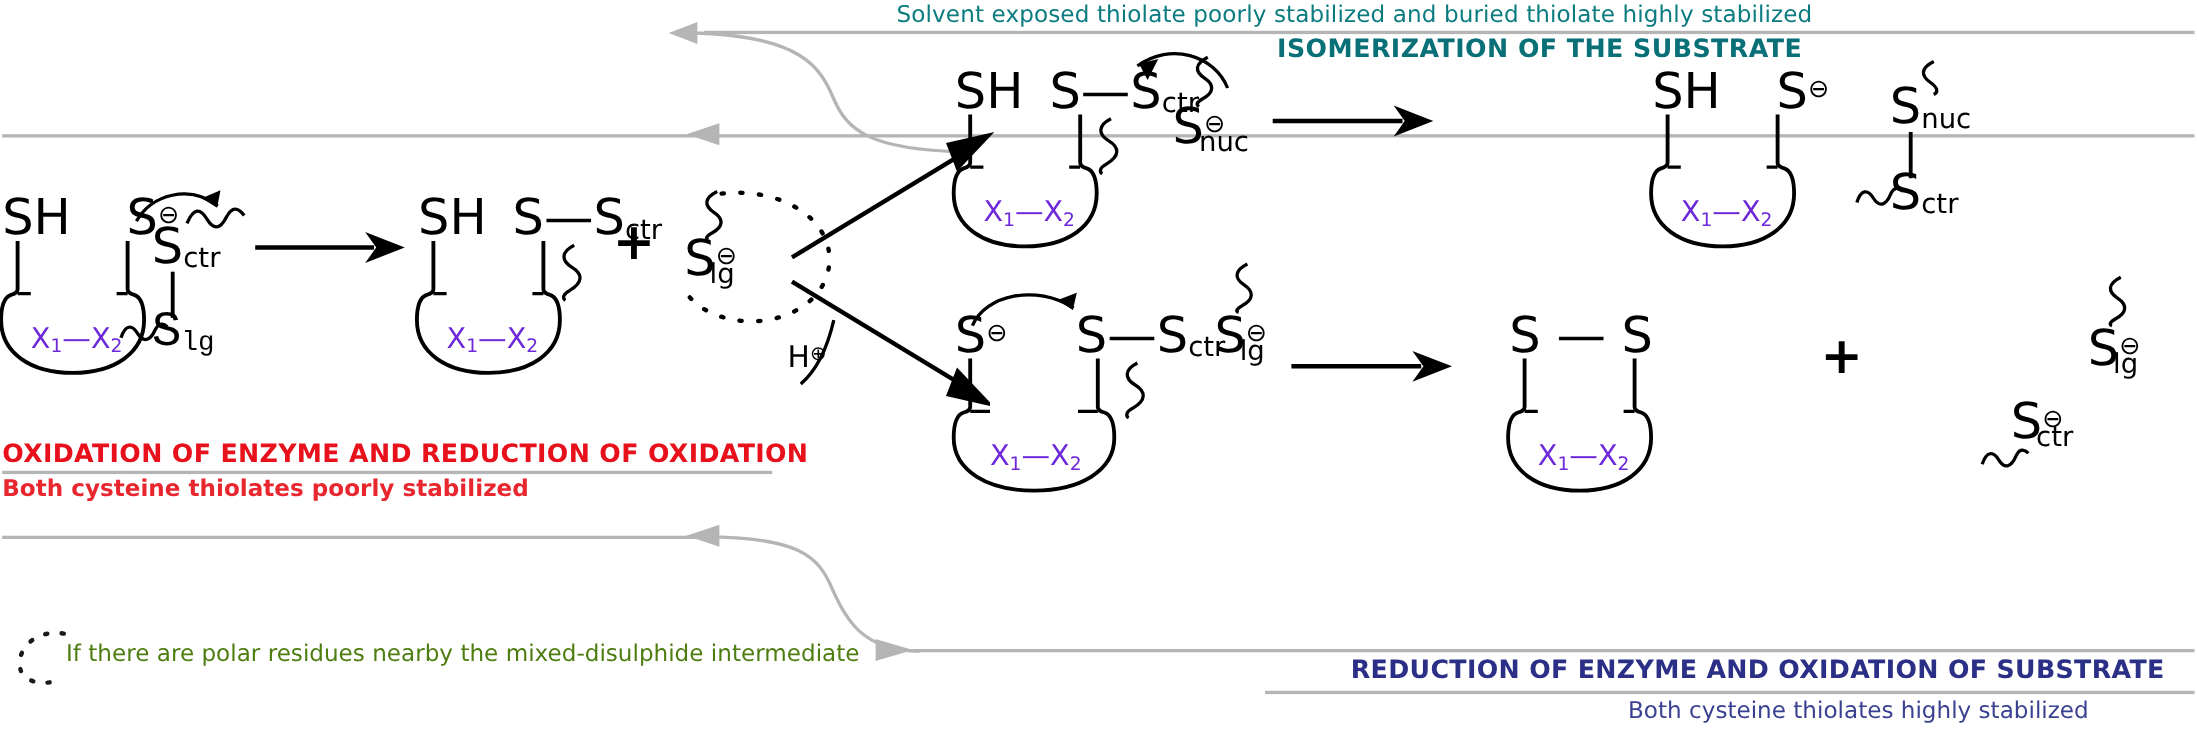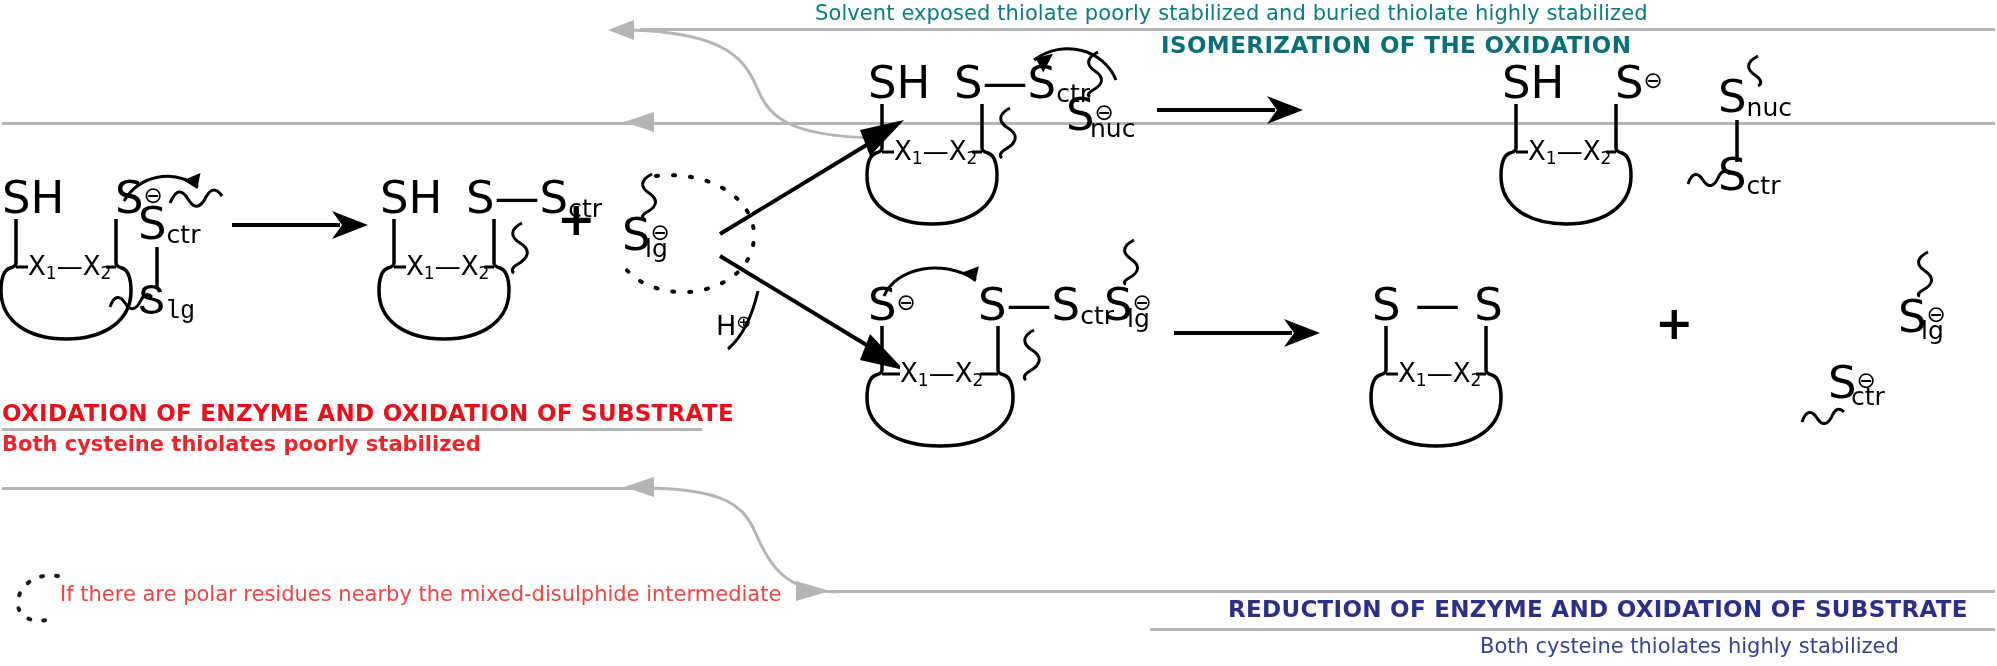--- a/index.html
+++ b/index.html
@@ -8,45 +8,45 @@
   .abs{position:absolute;}
 
   
   .banner-line{position:absolute;height:3px;background:#b5b5b5;}
   .teal-sub{color:#0a7b7f;font-size:21px;letter-spacing:.1px;white-space:nowrap;}
   .teal-head{color:#0a7078;font-size:23px;font-weight:bold;letter-spacing:.4px;white-space:nowrap;}
   .red-head{color:#e8101b;font-size:23px;font-weight:bold;letter-spacing:.3px;white-space:nowrap;}
   .red-sub{color:#e8262e;font-size:21px;white-space:nowrap;}
   .blue-head{color:#2b2f86;font-size:23px;font-weight:bold;letter-spacing:.3px;white-space:nowrap;}
   .blue-sub{color:#3a4191;font-size:21px;white-space:nowrap;}
-  .legend-text{color:#ef4444;font-size:21px;white-space:nowrap;}
+  .legend-text{color:#4d7c0f;font-size:21px;white-space:nowrap;}
 
   
   .atom{font-family:"DejaVu Sans","Liberation Sans",sans-serif;
         font-size:45px;color:#000;line-height:1;white-space:nowrap;font-weight:400;}
   .sub{font-size:25px;vertical-align:-4px;letter-spacing:0;}
   .chg{font-size:23px;vertical-align:10px;}
-  .xlink{font-size:26px;color:#000000;white-space:nowrap;letter-spacing:0;}
+  .xlink{font-size:26px;color:#6d28d9;white-space:nowrap;letter-spacing:0;margin-top:42px;}
   .xlink .n{font-size:17px;vertical-align:-4px;}
   .plus{font-size:46px;font-weight:bold;color:#000;line-height:1;}
   .hplus{font-size:27px;color:#000;white-space:nowrap;}
   .hplus .chg2{font-size:18px;vertical-align:7px;}
 
   svg{overflow:visible;display:block;}
 </style>
 </head>
 <body>
 
 <div class="abs teal-sub" style="left:815px;top:1px;text-align:right;">Solvent exposed thiolate poorly stabilized and buried thiolate highly stabilized</div>
 
 <div class="abs banner-line" style="left:2px;top:122px;width:1993px;"></div>
 
 <div class="abs banner-line" style="left:640px;top:28px;width:1355px;"></div>
 
-<div class="abs teal-head" style="left:1161px;top:32px;">ISOMERIZATION OF THE OXIDATION</div>
+<div class="abs teal-head" style="left:1161px;top:32px;">ISOMERIZATION OF THE SUBSTRATE</div>
 
 <svg class="abs" style="left:620px;top:18px;" width="260" height="120">
   <path d="M255,120 C170,118 150,100 138,72 C126,44 110,14 8,12" fill="none" stroke="#b5b5b5" stroke-width="3"></path>
   <polygon points="28,2 28,22 2,12" fill="#b5b5b5" transform="translate(-14,0)"></polygon>
 </svg>
 <svg class="abs" style="left:620px;top:112px;" width="40" height="22">
   <polygon points="34,0 34,20 4,10" fill="#b5b5b5"></polygon>
 </svg>
 
 <div class="abs" style="left:0px;top:175px;">
@@ -313,21 +313,21 @@
 <div class="abs" style="left:1820px;top:360px;">
   <div class="abs atom" style="left:8px;top:0px;">
     <span>S</span><span class="chg">⊖</span>
   </div>
   <div class="abs atom" style="left:31px;top:24px;font-size:25px;">ctr</div>
   <svg class="abs" style="left:-20px;top:40px;" width="46" height="28">
     <path d="M2,22 C6,10 12,10 17,18 C22,26 28,26 33,14 C36,8 40,8 44,12" fill="none" stroke="#000" stroke-width="3"></path>
   </svg>
 </div>
 
-<div class="abs red-head" style="left:2px;top:400px;">OXIDATION OF ENZYME AND OXIDATION OF SUBSTRATE</div>
+<div class="abs red-head" style="left:2px;top:400px;">OXIDATION OF ENZYME AND REDUCTION OF OXIDATION</div>
 <div class="abs banner-line" style="left:2px;top:428px;width:700px;"></div>
 <div class="abs red-sub" style="left:2px;top:432px;font-weight:bold;">Both cysteine thiolates poorly stabilized</div>
 
 <div class="abs banner-line" style="left:2px;top:487px;width:640px;"></div>
 <svg class="abs" style="left:620px;top:477px;" width="40" height="22">
   <polygon points="34,0 34,20 4,10" fill="#b5b5b5"></polygon>
 </svg>
 
 <svg class="abs" style="left:640px;top:480px;" width="200" height="120">
   <path d="M0,8 C86,8 104,26 116,54 C128,82 144,112 196,112" fill="none" stroke="#b5b5b5" stroke-width="3"></path>

